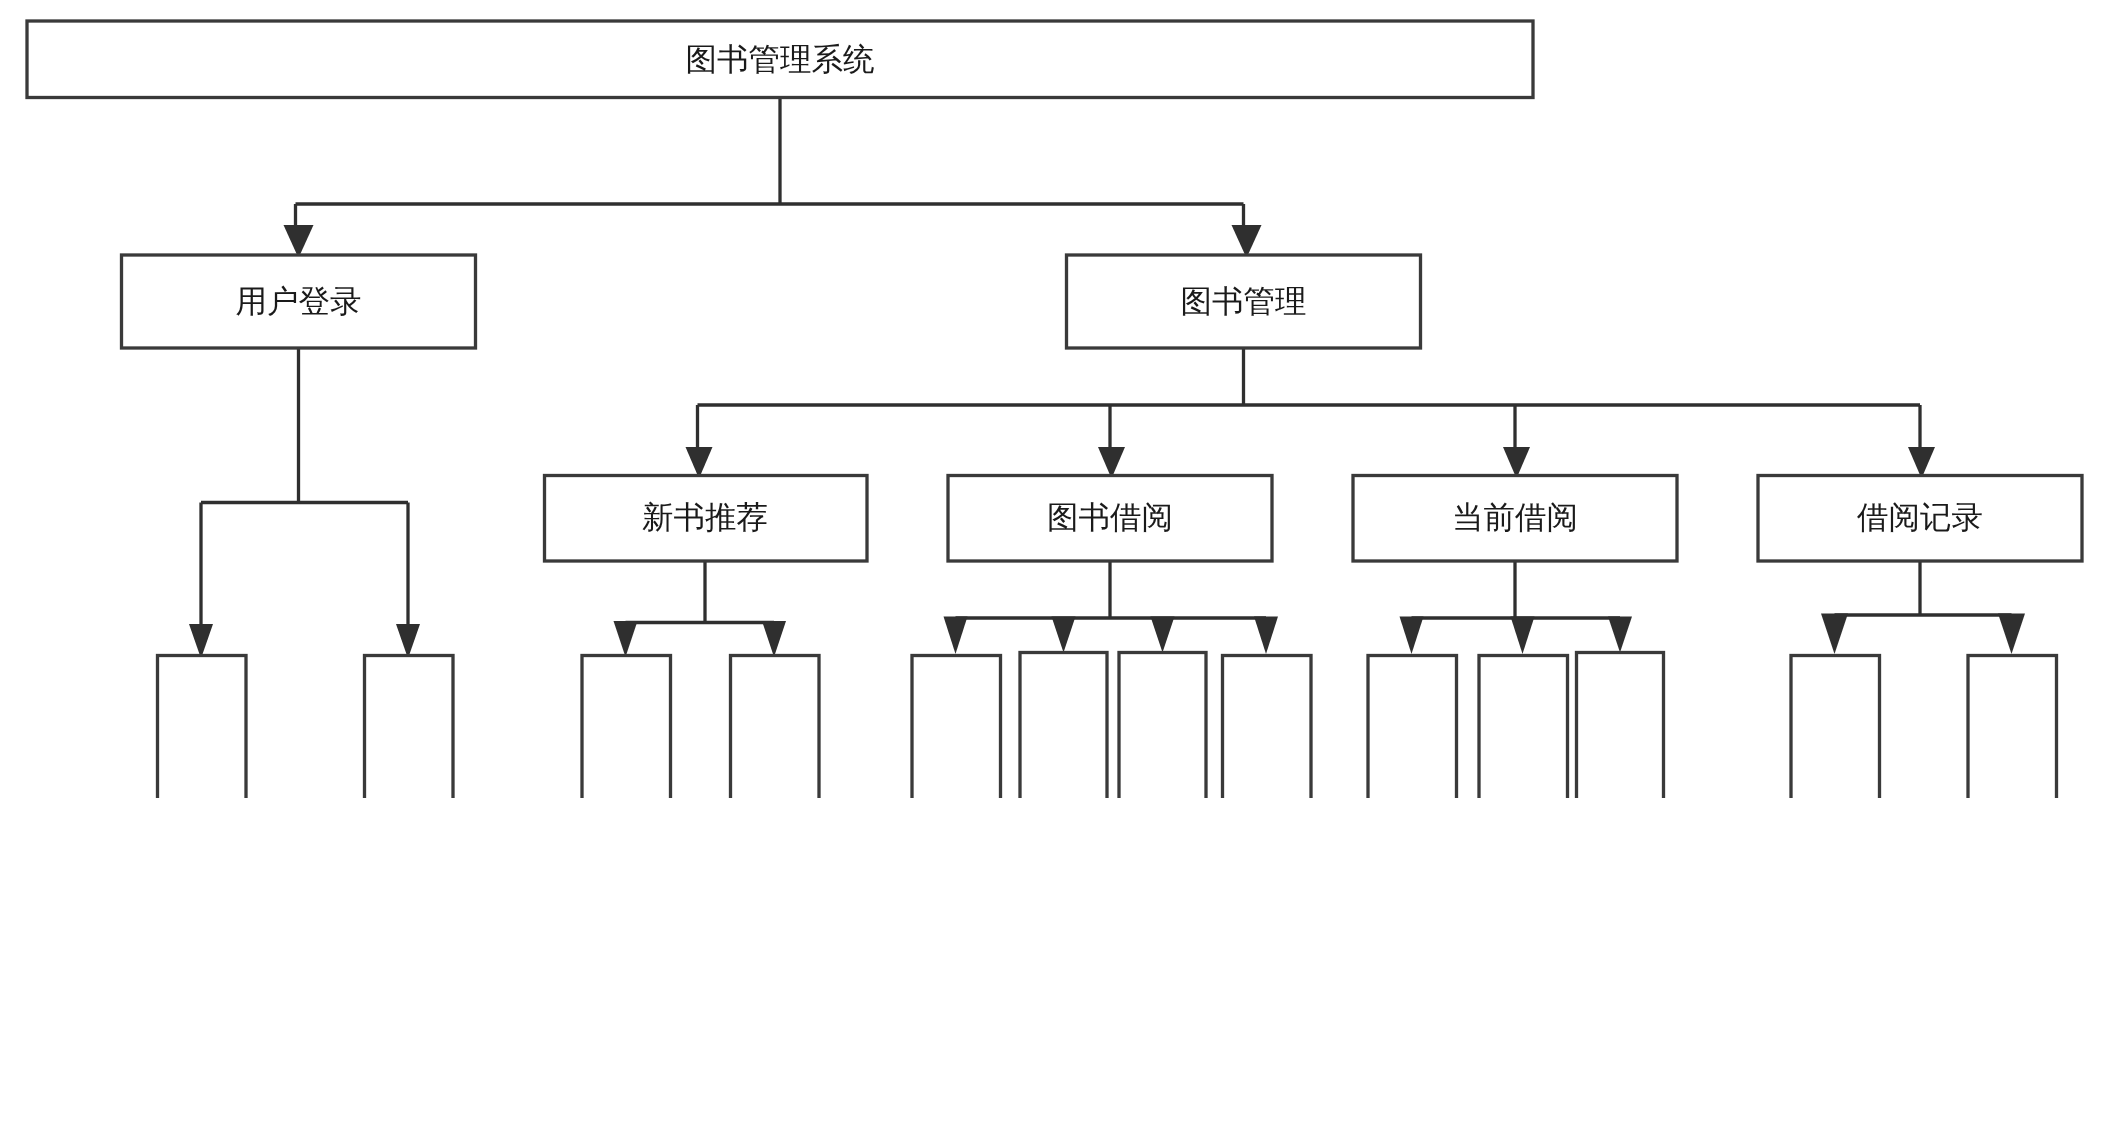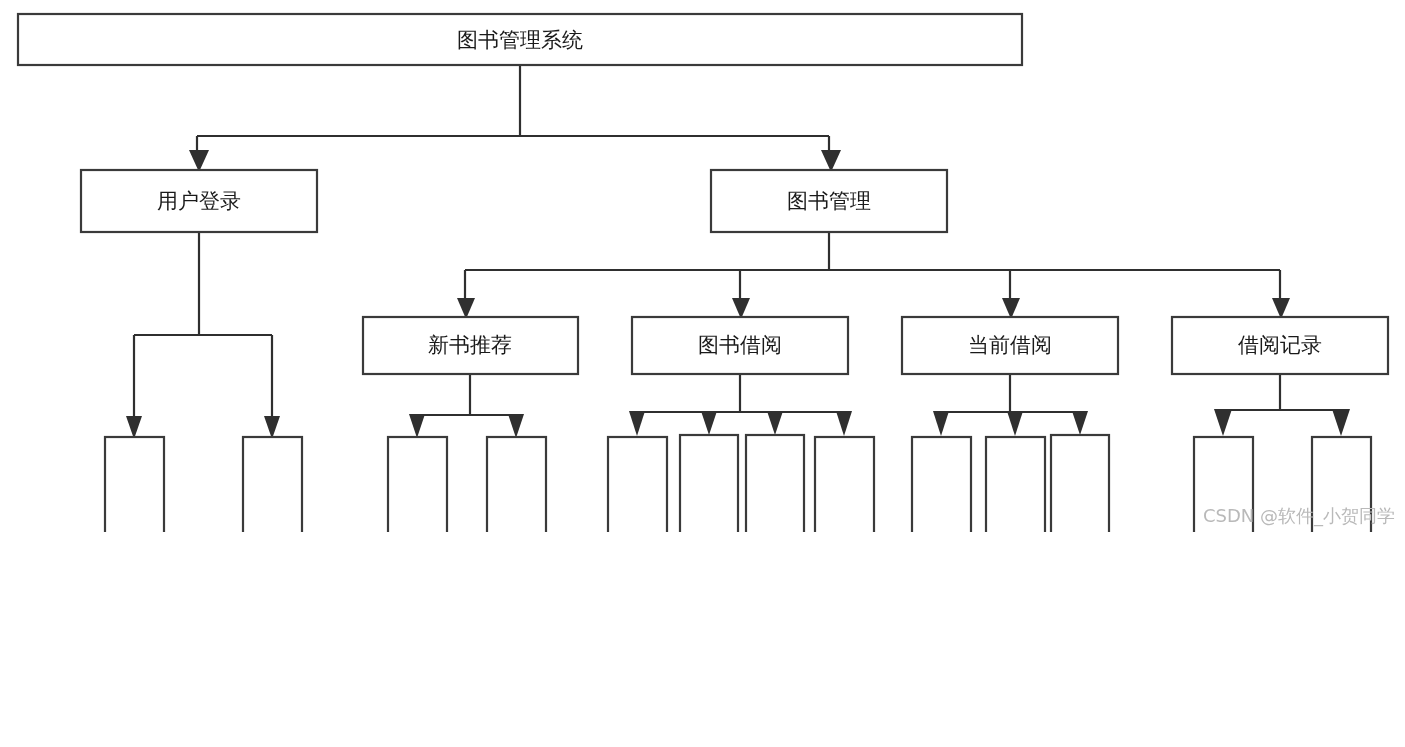--- a/index.html
+++ b/index.html
@@ -210,14 +210,13 @@
   <div class="vlabel" style="left:608px; top:437px; width:59px; height:297px;">查询图书</div>
   <div class="vlabel" style="left:680px; top:438px; width:58px; height:296px; align-items:flex-start;">新增图书（管理员）</div>
   <div class="vlabel" style="left:746px; top:438px; width:58px; height:296px; align-items:flex-start;">编辑图书（管理员）</div>
   <div class="vlabel" style="left:815px; top:437px; width:59px; height:297px;">借阅图书</div>
   <div class="vlabel" style="left:912px; top:437px; width:59px; height:297px;">查询图书</div>
   <div class="vlabel" style="left:986px; top:437px; width:59px; height:297px;">归还图书</div>
   <div class="vlabel" style="left:1051px; top:438px; width:58px; height:296px; align-items:flex-start;">确认归还（管理员）</div>
   <div class="vlabel" style="left:1194px; top:437px; width:59px; height:297px;">新增借阅记录</div>
   <div class="vlabel" style="left:1312px; top:437px; width:59px; height:297px;">查询借阅记录</div>
 
-  <div class="watermark">CSDN @软件_小贺同学</div>
 </div>
 
 </body></html>

